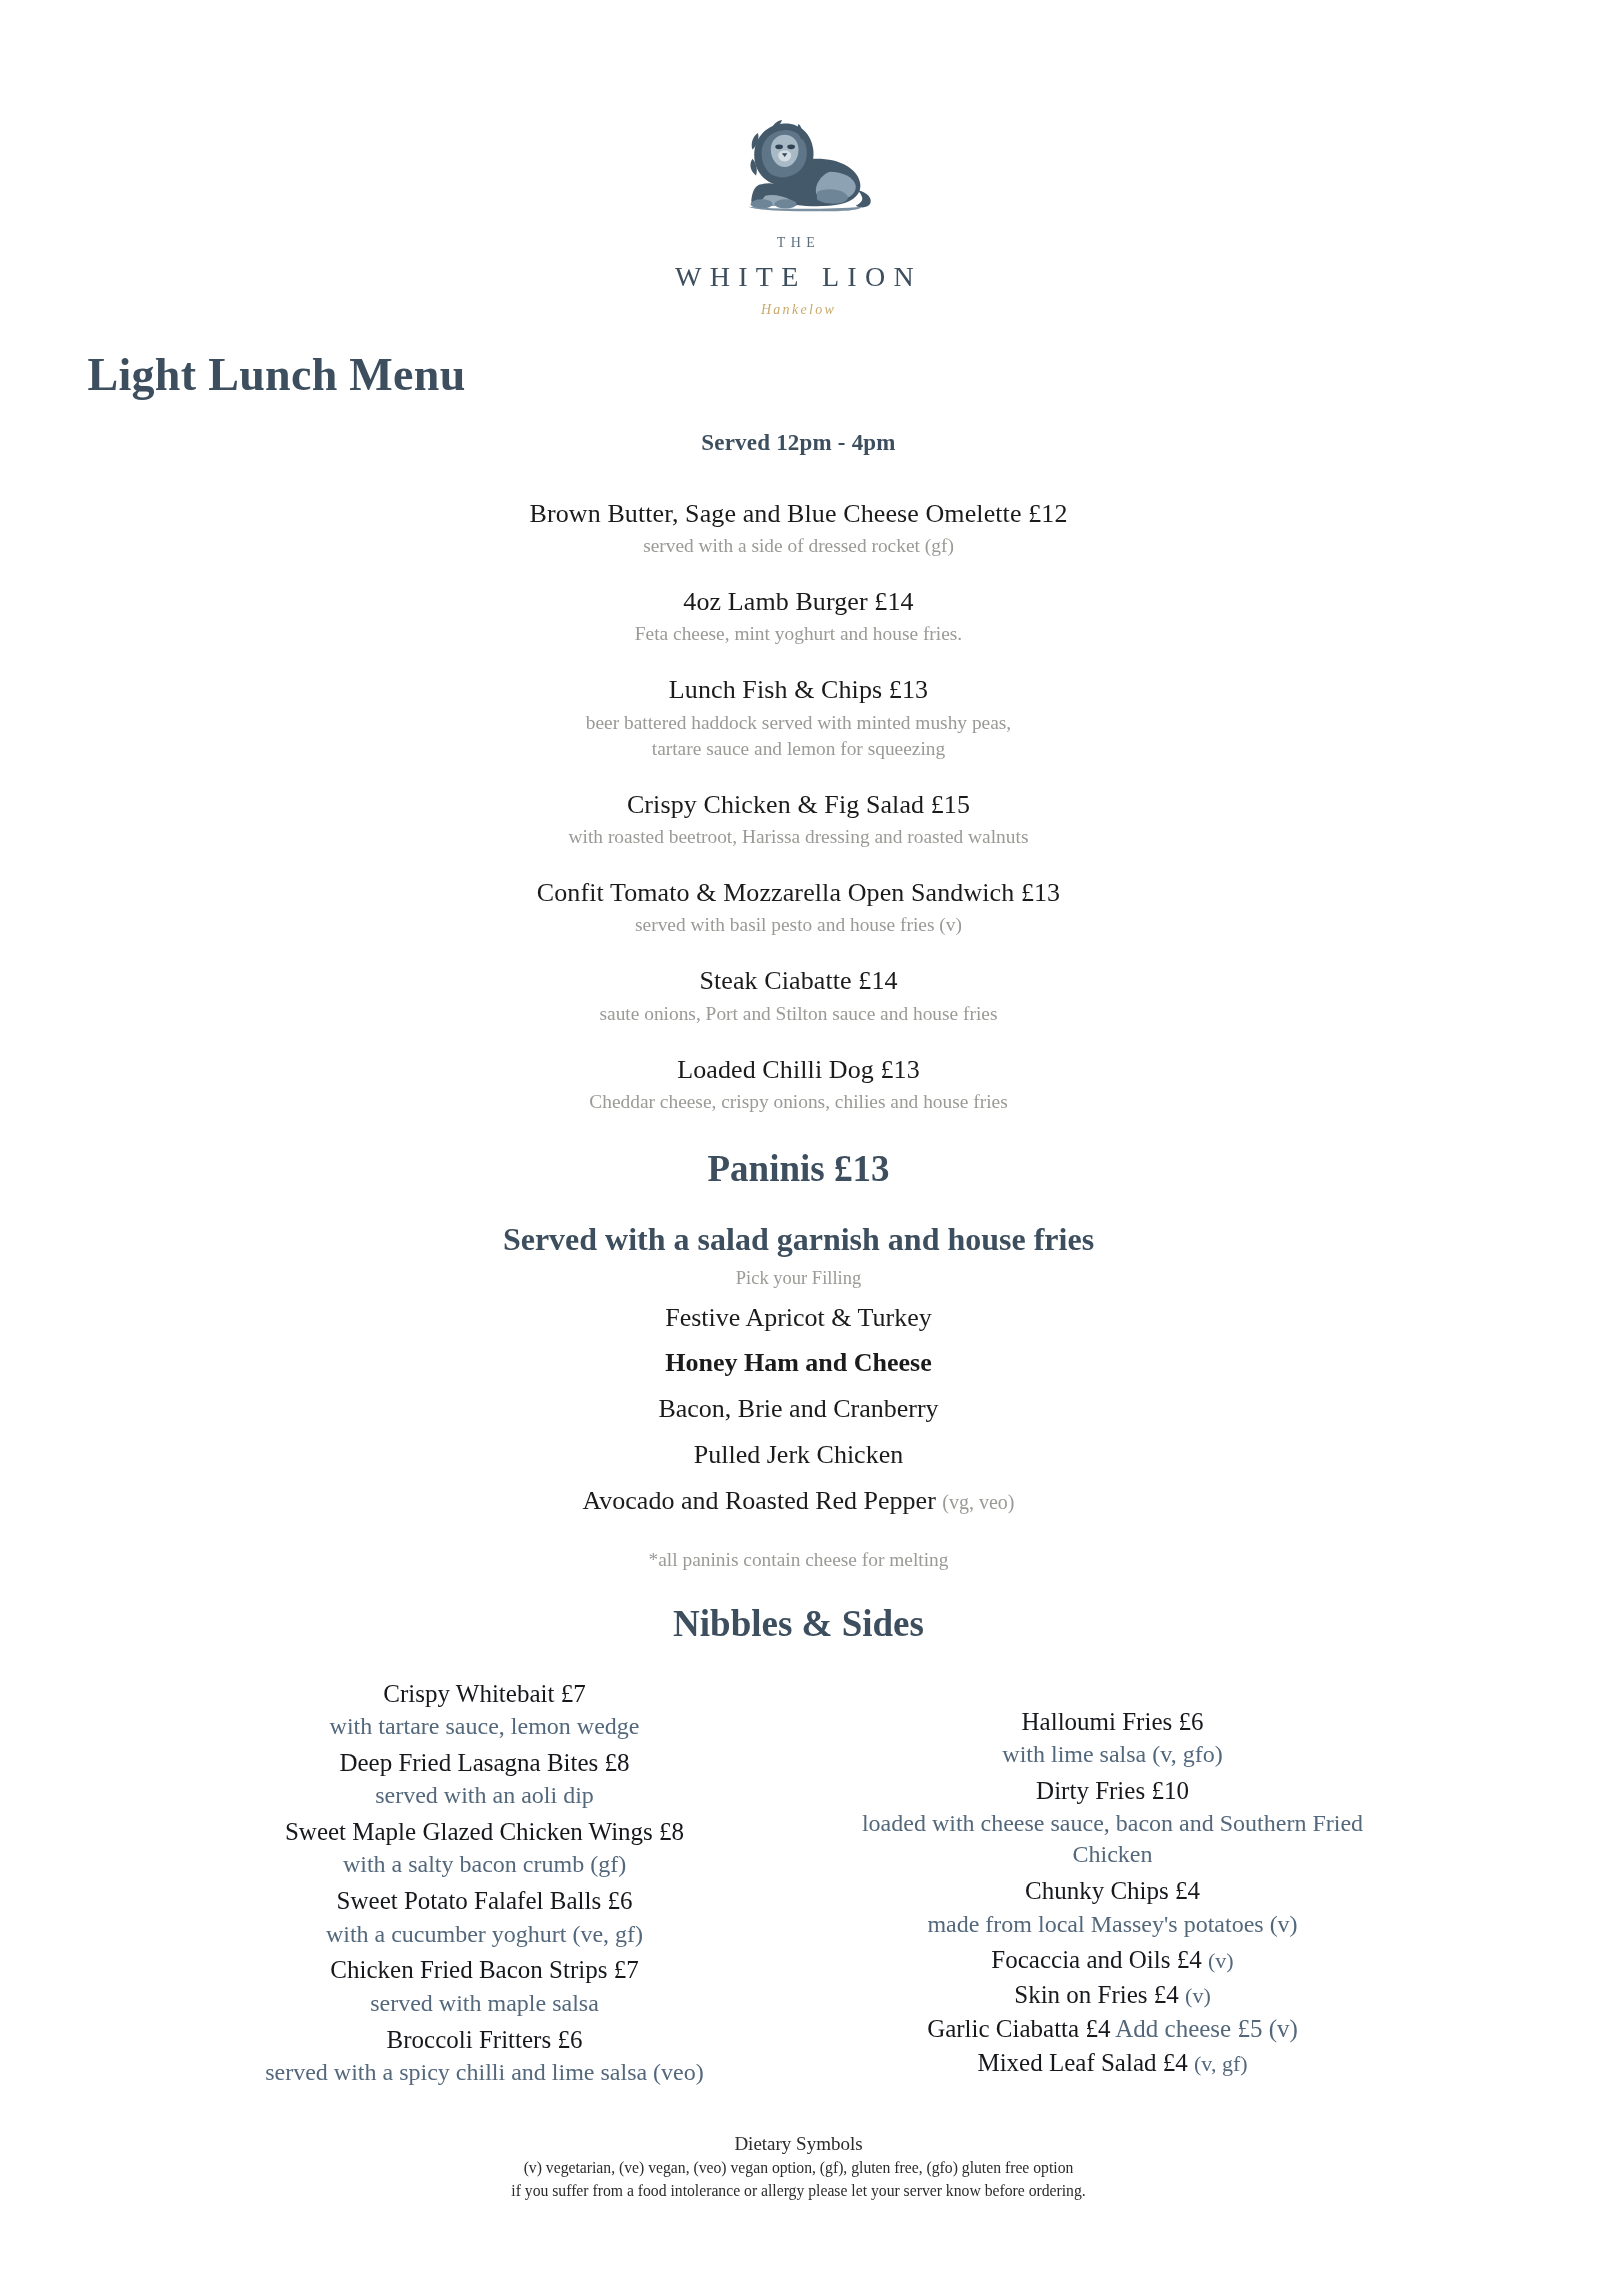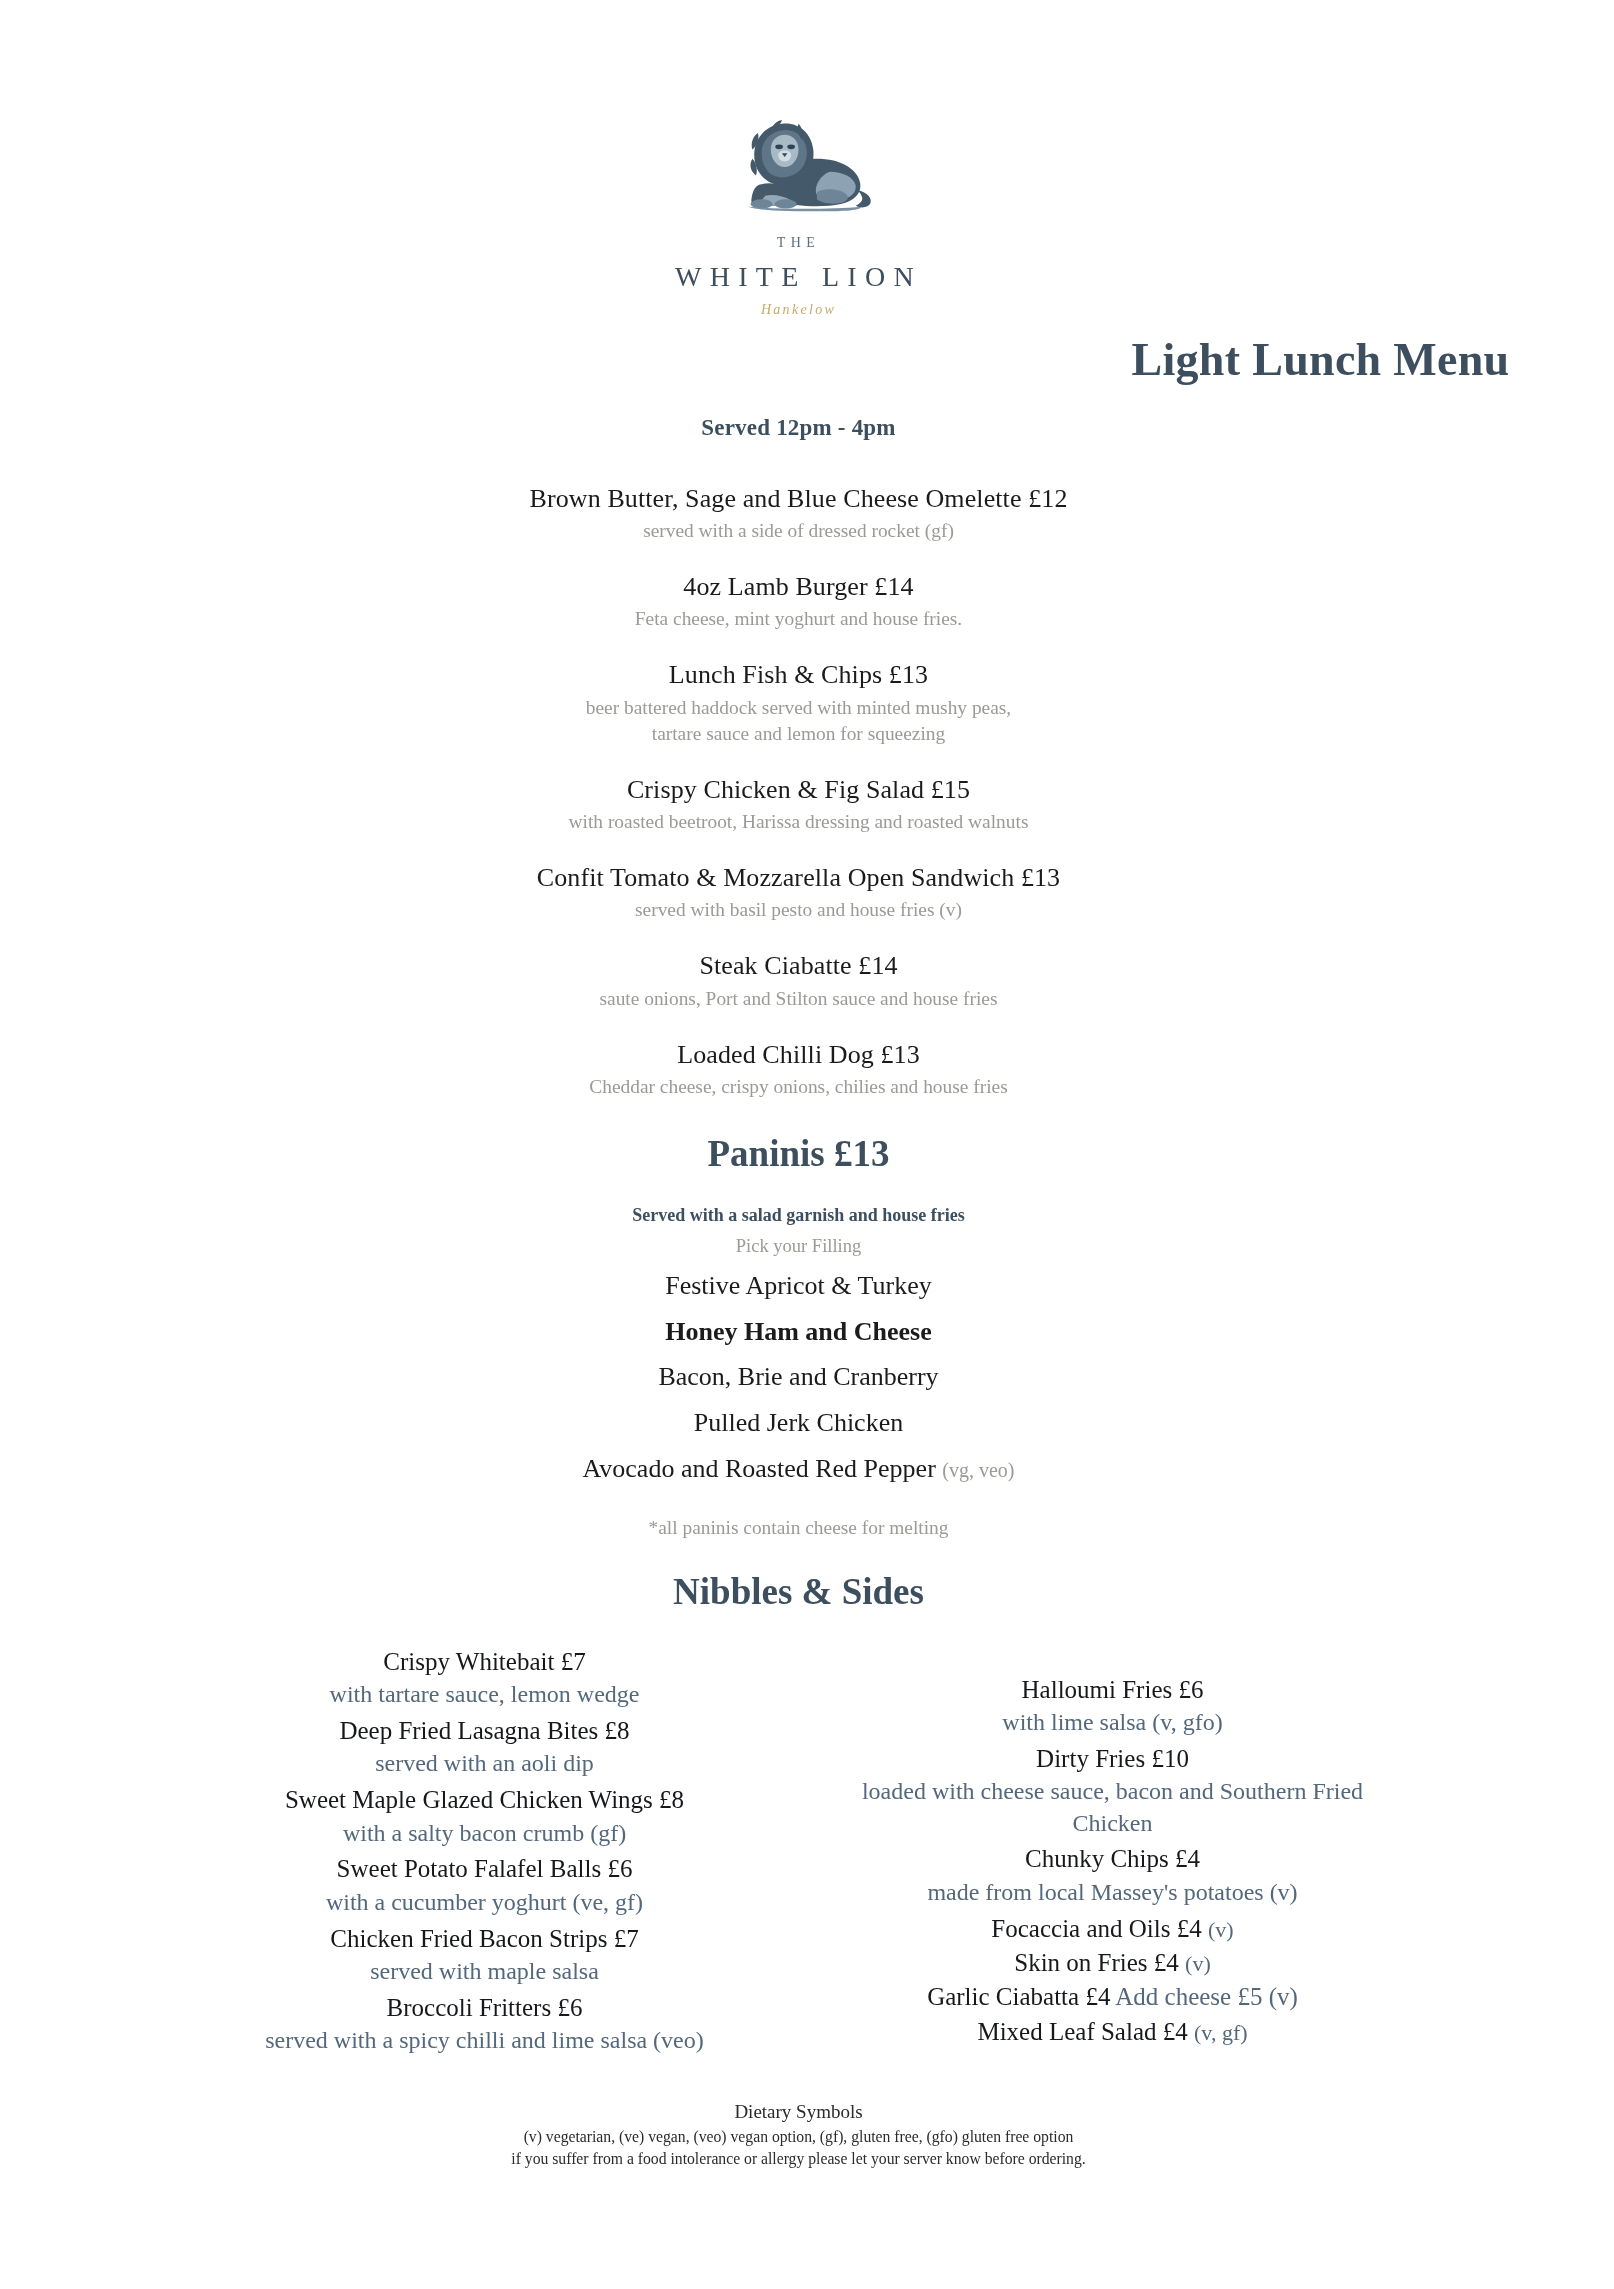--- a/index.html
+++ b/index.html
@@ -53,22 +53,22 @@
     margin-top: 9.2px;
     font-size: 14px;
     letter-spacing: 2.3px;
     font-style: italic;
     color: #c9a96a;
     font-family: "Liberation Serif", "DejaVu Serif", serif;
   }
 
   
   .menu-title {
-    text-align: right;
-    margin-top: 18px;
+    text-align: left;
+    margin-top: 33px;
     font-size: 46px;
     font-weight: bold;
     color: #3d4f5e;
     letter-spacing: 0.3px;
     line-height: 1.05;
   }
   .menu-subtitle {
     text-align: center;
     margin-top: 13px;
     font-size: 23px;
@@ -104,21 +104,21 @@
   }
   .section-heading {
     text-align: center;
     font-size: 37px;
     font-weight: bold;
     color: #3d4f5e;
     line-height: 1.12;
   }
   .section-subheading {
     text-align: center;
-    font-size: 18px;
+    font-size: 32px;
     font-weight: bold;
     color: #3d4f5e;
     margin-top: 4.6px;
     line-height: 1.2;
   }
   .pick-filling {
     text-align: center;
     font-size: 18.5px;
     color: #9a9a96;
     margin-top: 9.2px;

